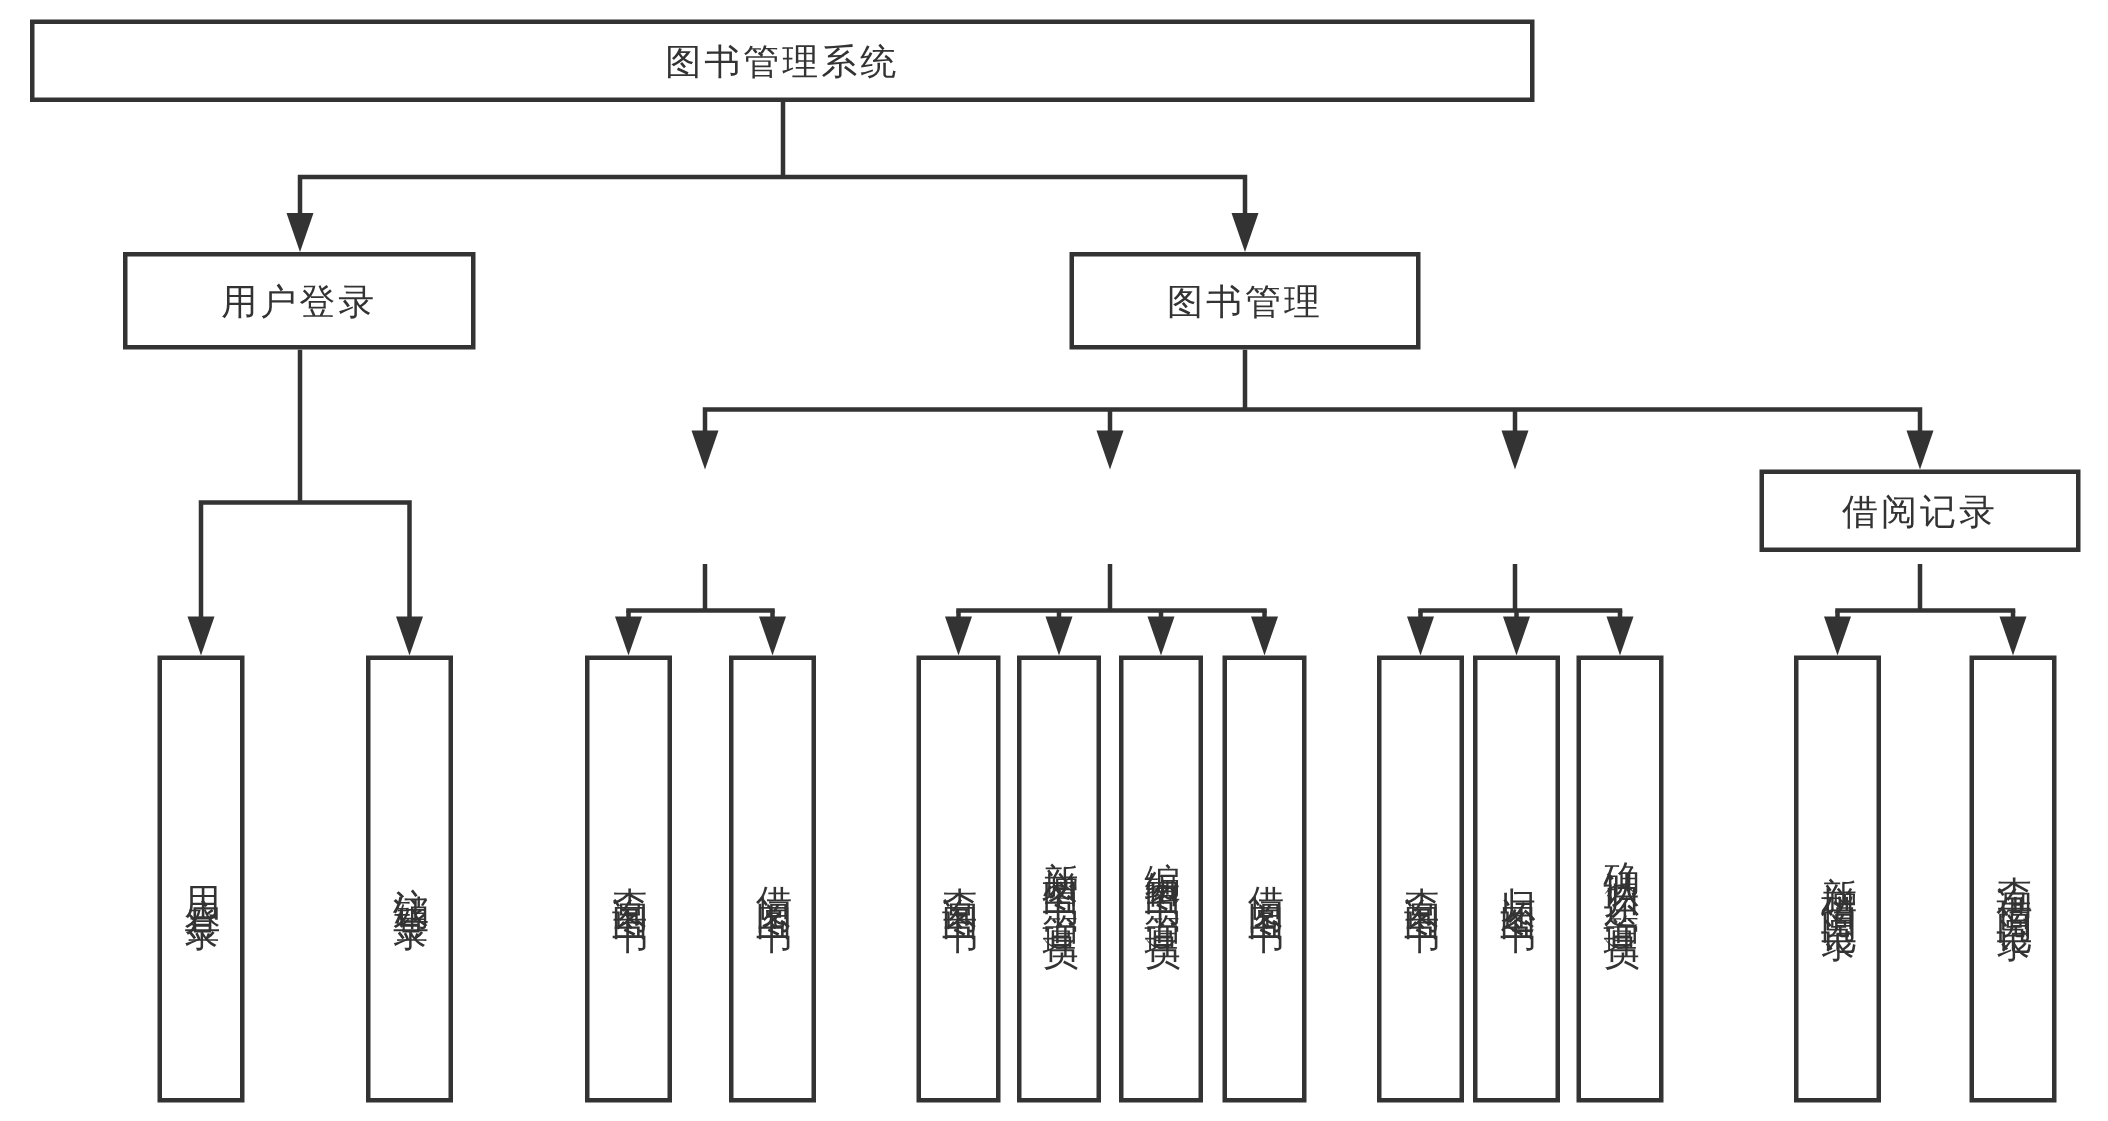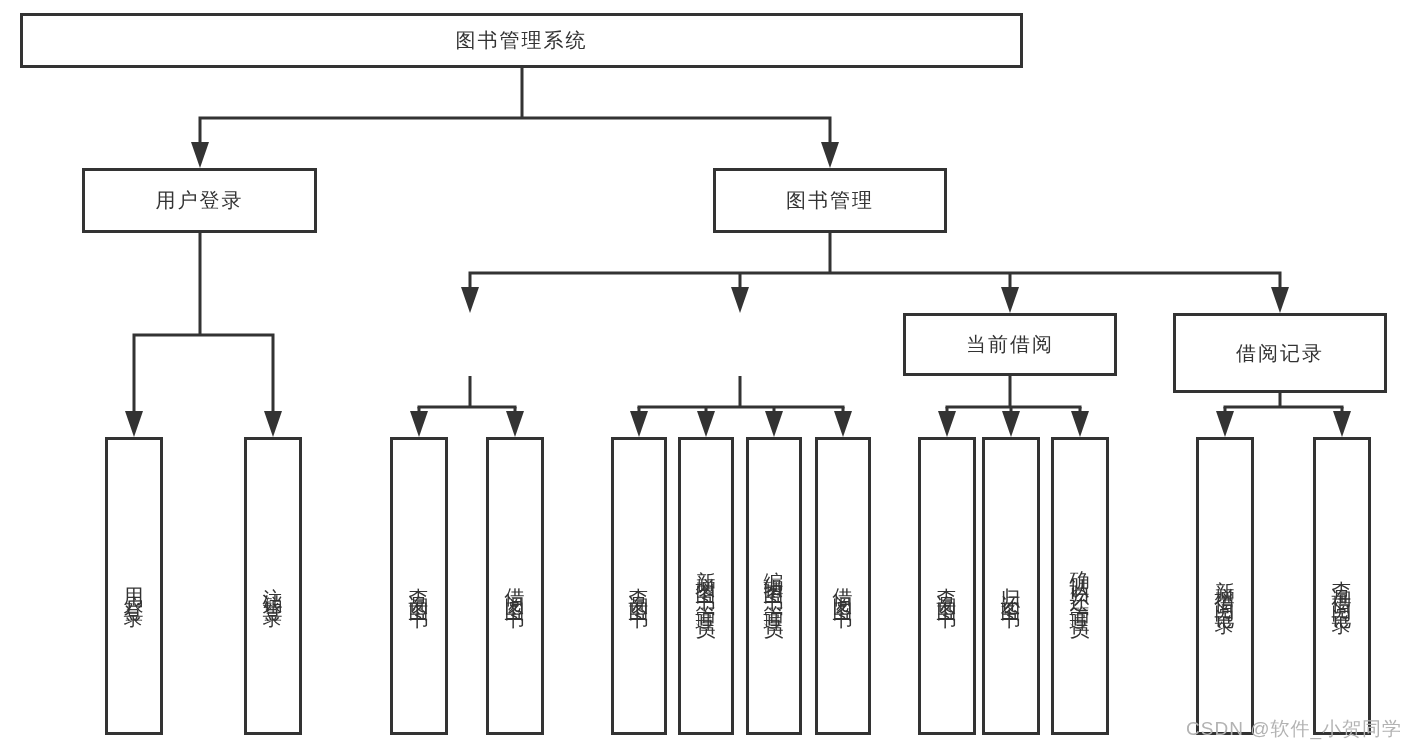--- a/index.html
+++ b/index.html
@@ -19,21 +19,21 @@
   .node {
     position: absolute;
     box-sizing: border-box;
     border: 3px solid #333333;
     background: #ffffff;
     display: flex;
     align-items: center;
     justify-content: center;
   }
   .node-label {
-    font-size: 20px;
+    font-size: 24px;
     color: #333333;
     white-space: nowrap;
     letter-spacing: 2px;
   }
   .vnode .node-label {
     writing-mode: vertical-rl;
     text-orientation: mixed;
     letter-spacing: 7px;
     white-space: normal;
     line-height: 1;
@@ -88,24 +88,21 @@
     <span class="node-label">图书管理系统</span>
   </div>
 
   <div class="node" style="left:82px; top:168px; width:235px; height:65px;">
     <span class="node-label">用户登录</span>
   </div>
   <div class="node" style="left:713px; top:168px; width:234px; height:65px;align-items:center;">
     <span class="node-label">图书管理</span>
   </div>
 
-  <div class="node" style="left:903px; top:313px; width:214px; height:63px;">
-    <span class="node-label">当前借阅</span>
-  </div>
-  <div class="node" style="left:1173px; top:313px; width:214px; height:80px;">
+  <div class="node" style="left:1173px; top:313px; width:214px; height:55px;">
     <span class="node-label">借阅记录</span>
   </div>
 
   <div class="node vnode" style="left:105px; top:437px; width:58px; height:298px;">
     <span class="node-label">用户登录</span>
   </div>
   <div class="node vnode" style="left:244px; top:437px; width:58px; height:298px;">
     <span class="node-label">注销登录</span>
   </div>
 
@@ -139,14 +136,13 @@
     <span class="node-label">确认归还（管理员）</span>
   </div>
 
   <div class="node vnode" style="left:1196px; top:437px; width:58px; height:298px;">
     <span class="node-label">新增借阅记录</span>
   </div>
   <div class="node vnode" style="left:1313px; top:437px; width:58px; height:298px;">
     <span class="node-label">查询借阅记录</span>
   </div>
 
-  <div class="watermark">CSDN @软件_小贺同学</div>
 </div>
 
 </body></html>

